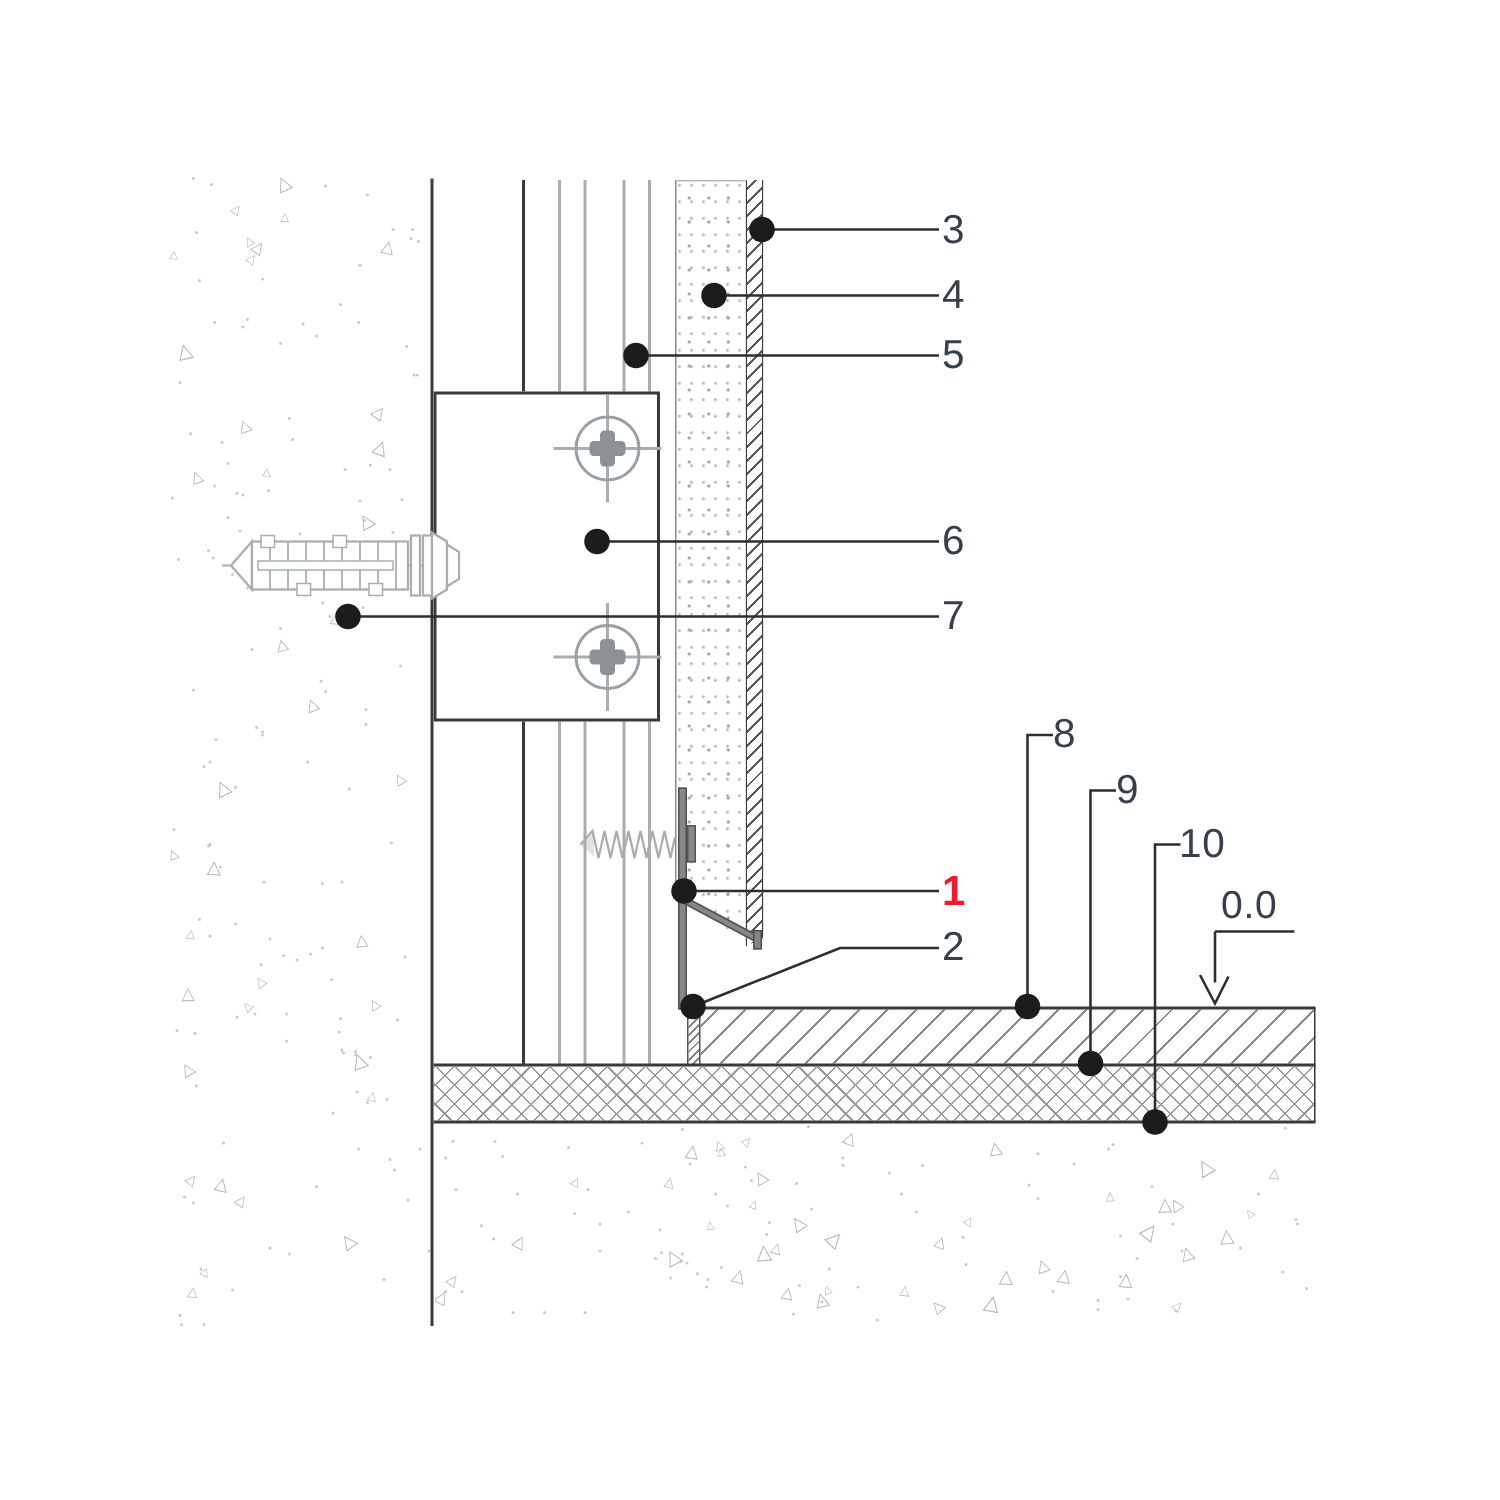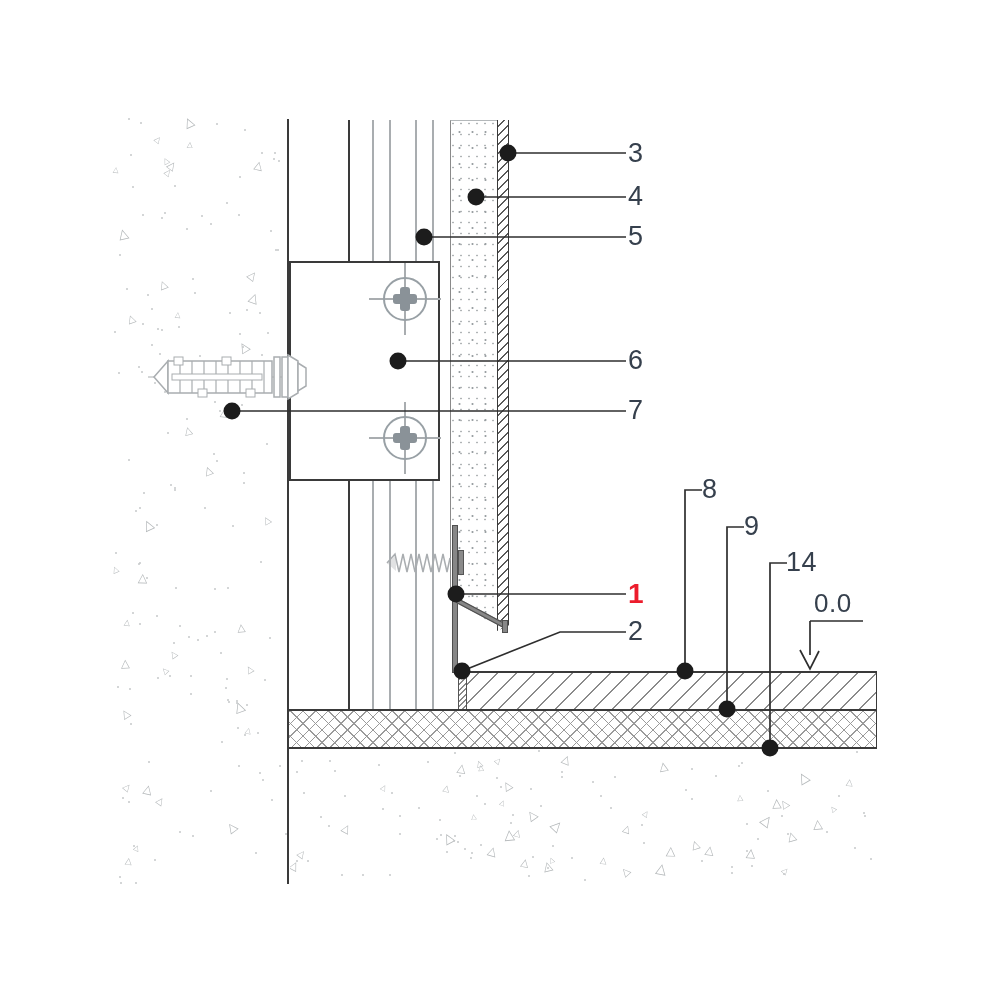--- a/index.html
+++ b/index.html
@@ -460,16 +460,16 @@
 
   <div class="lbl" style="left:628px;top:140px;">3</div>
   <div class="lbl" style="left:628px;top:183px;">4</div>
   <div class="lbl" style="left:628px;top:223px;">5</div>
   <div class="lbl" style="left:628px;top:347px;">6</div>
   <div class="lbl" style="left:628px;top:397px;">7</div>
   <div class="lbl lbl-red" style="left:628px;top:580px;">1</div>
   <div class="lbl" style="left:628px;top:618px;">2</div>
   <div class="lbl" style="left:702px;top:476px;">8</div>
   <div class="lbl" style="left:744px;top:513px;">9</div>
-  <div class="lbl" style="left:786px;top:549px;">14</div>
+  <div class="lbl" style="left:786px;top:549px;">10</div>
   <div class="lbl lbl-level" style="left:814px;top:590px;">0.0</div>
 
 </div>
 
 </body></html>

